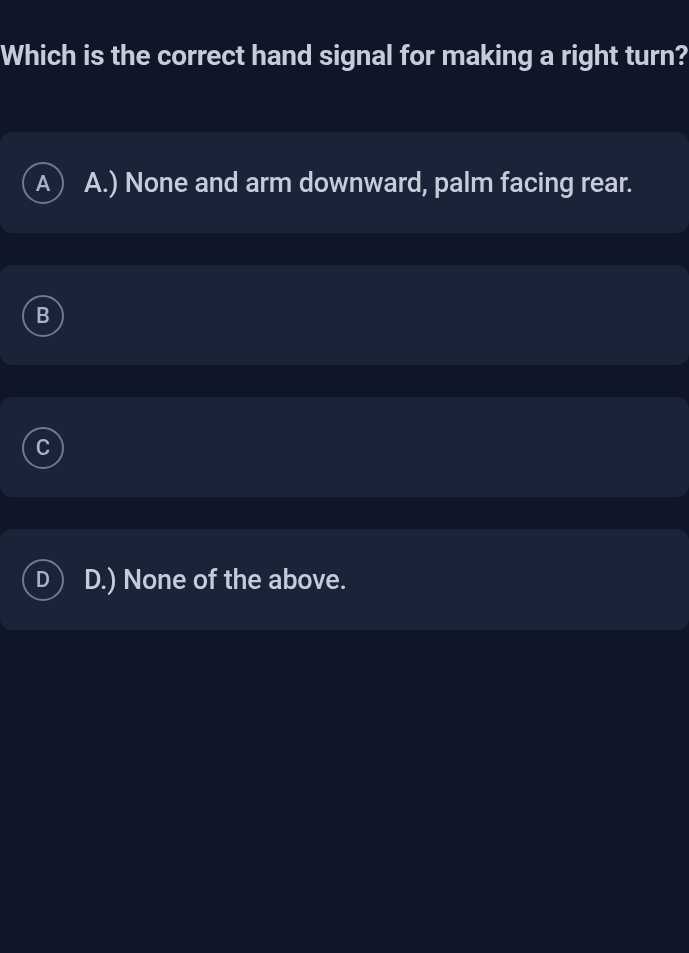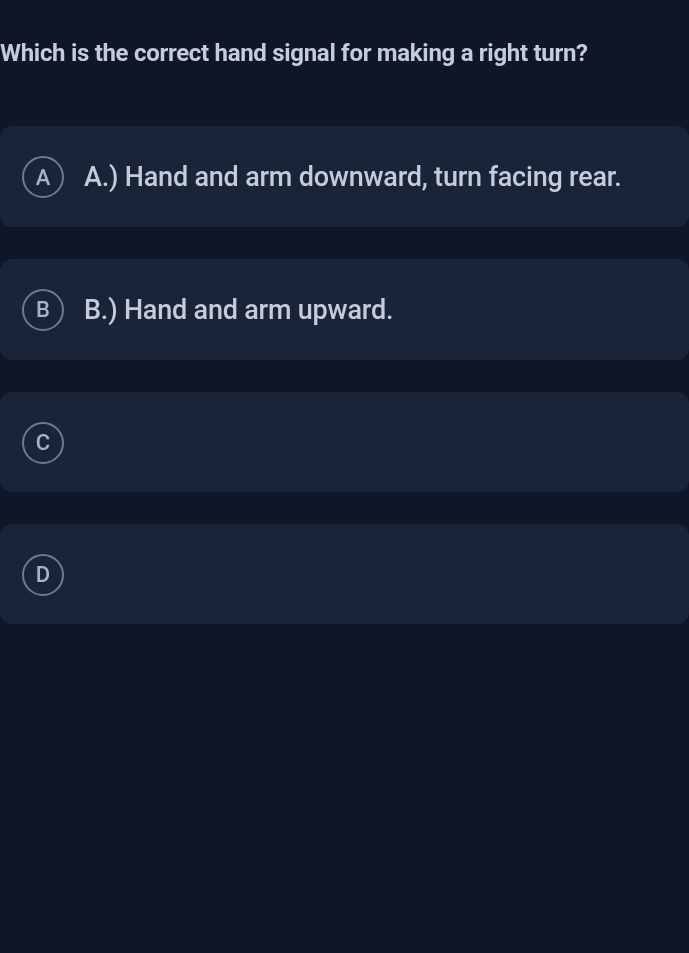--- a/index.html
+++ b/index.html
@@ -9,21 +9,21 @@
     }
     body {
       background-color: #0f1628;
       font-family: -apple-system, BlinkMacSystemFont, 'Segoe UI', Roboto, Helvetica, Arial, sans-serif;
       width: 689px;
       height: 953px;
       overflow: hidden;
       color: #c5cbd8;
     }
     .question-text {
-      font-size: 24px;
+      font-size: 28px;
       font-weight: 700;
       line-height: 1.5;
       color: #c5cbd8;
       padding: 35px 0 55px 0;
       letter-spacing: -0.3px;
     }
     .options-container {
       display: flex;
       flex-direction: column;
       gap: 32px;
@@ -61,28 +61,28 @@
     }
   </style>
 </head>
 <body>
 
 <div class="question-text">Which is the correct hand signal for making a right turn?</div>
 
 <div class="options-container">
   <div class="option-card">
     <div class="option-letter-circle">A</div>
-    <div class="option-text">A.) Hand and arm downward, turn facing rear.</div>
+    <div class="option-text">A.) None and arm downward, palm facing rear.</div>
   </div>
 
   <div class="option-card">
     <div class="option-letter-circle">B</div>
-    <div class="option-text">B.) Hand and arm upward.</div>
   </div>
 
   <div class="option-card">
     <div class="option-letter-circle">C</div>
   </div>
 
   <div class="option-card">
     <div class="option-letter-circle">D</div>
+    <div class="option-text">D.) None of the above.</div>
   </div>
 </div>
 
 </body></html>

